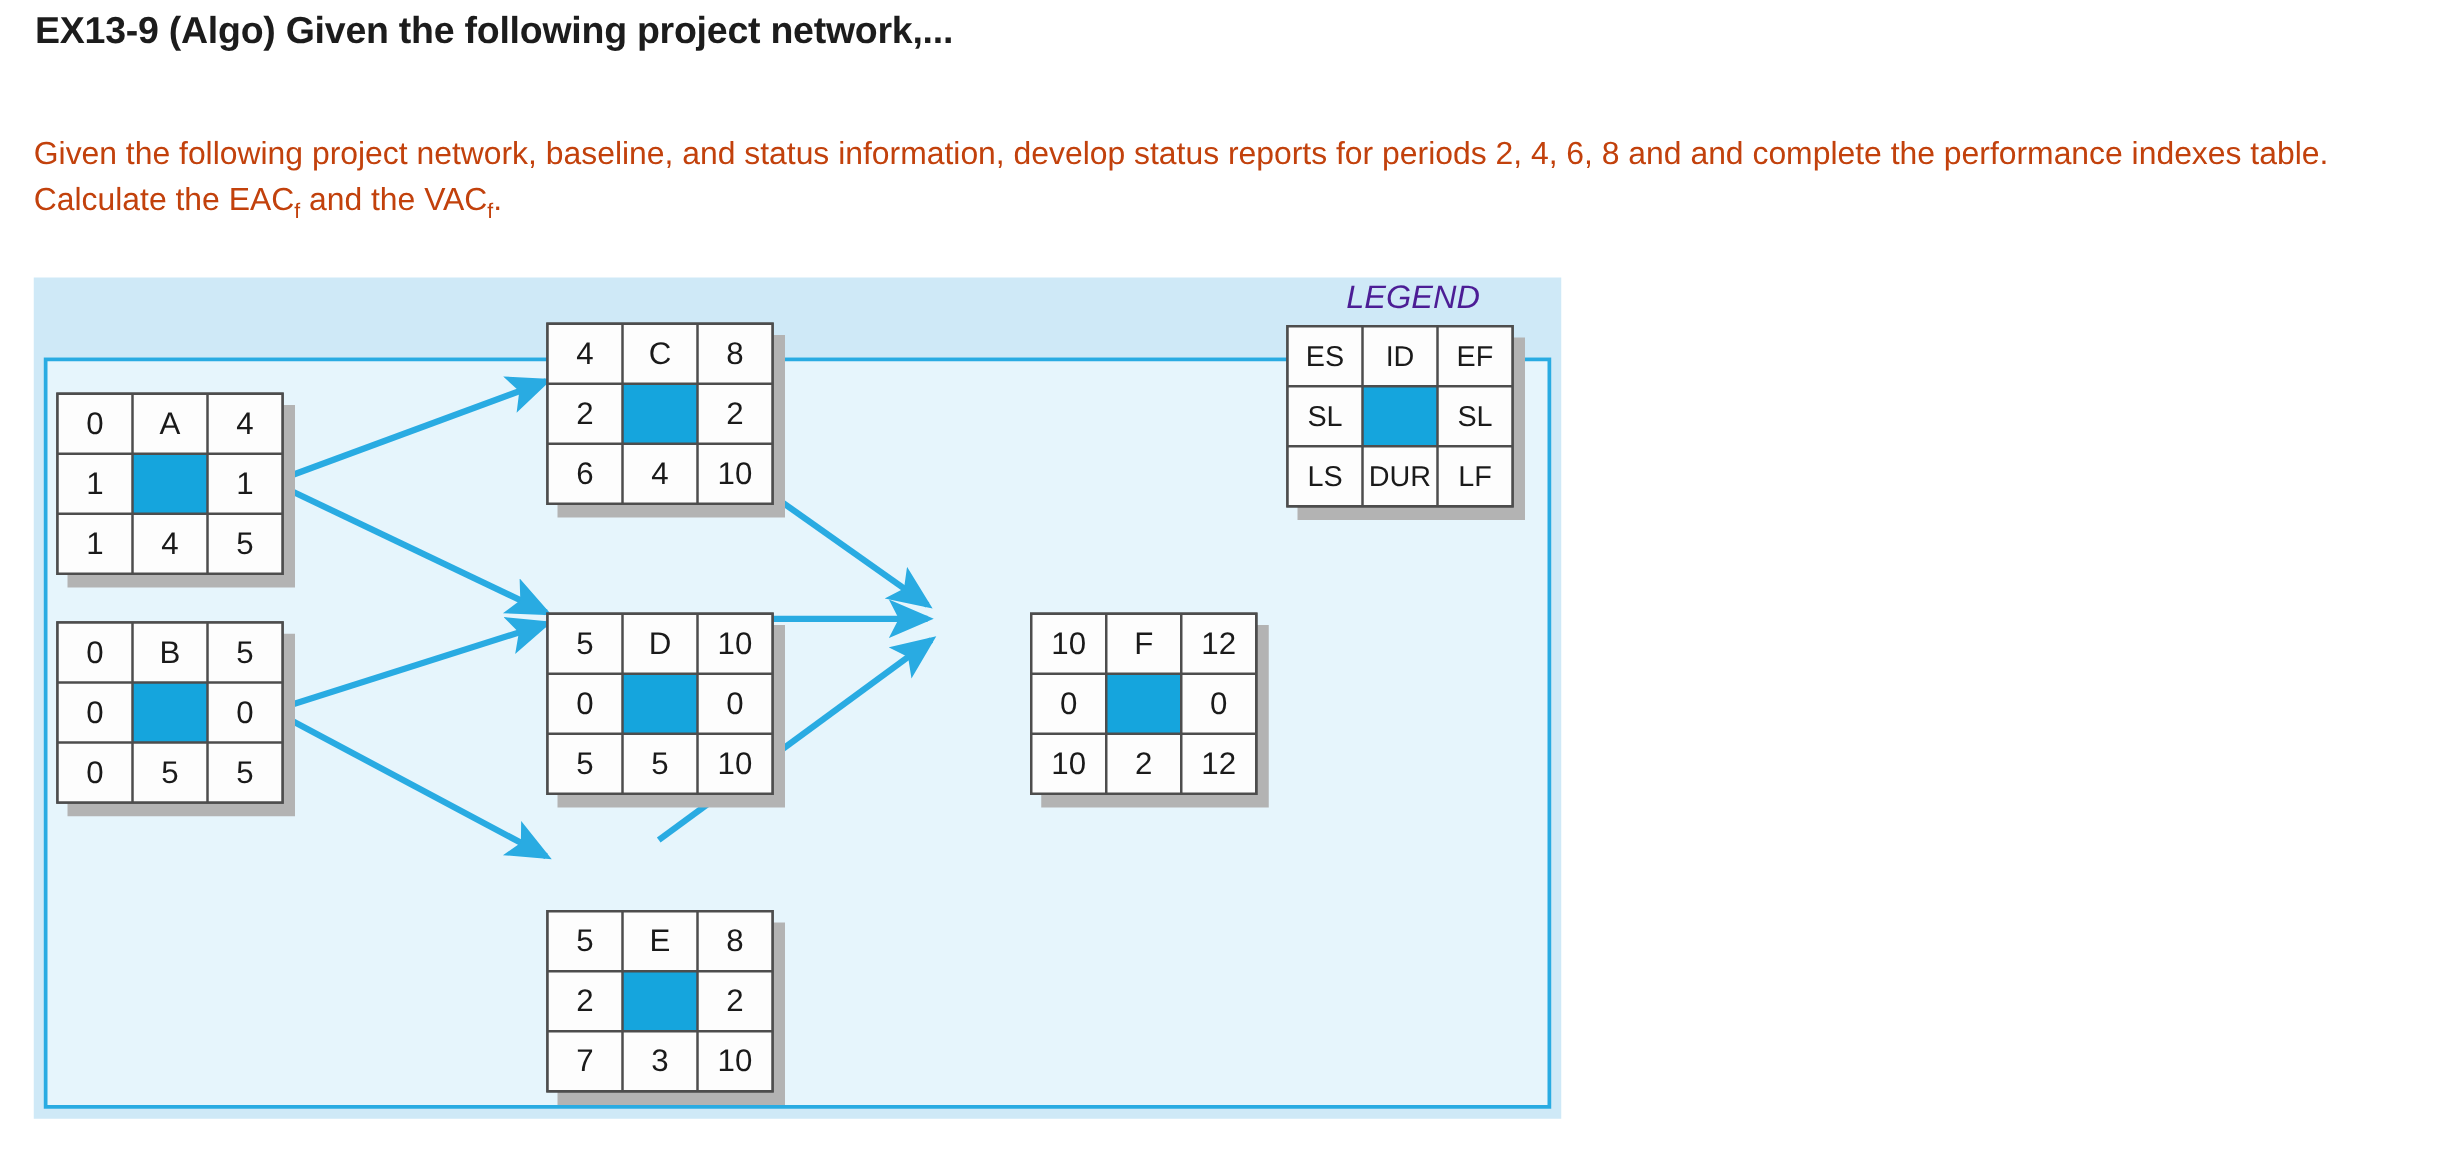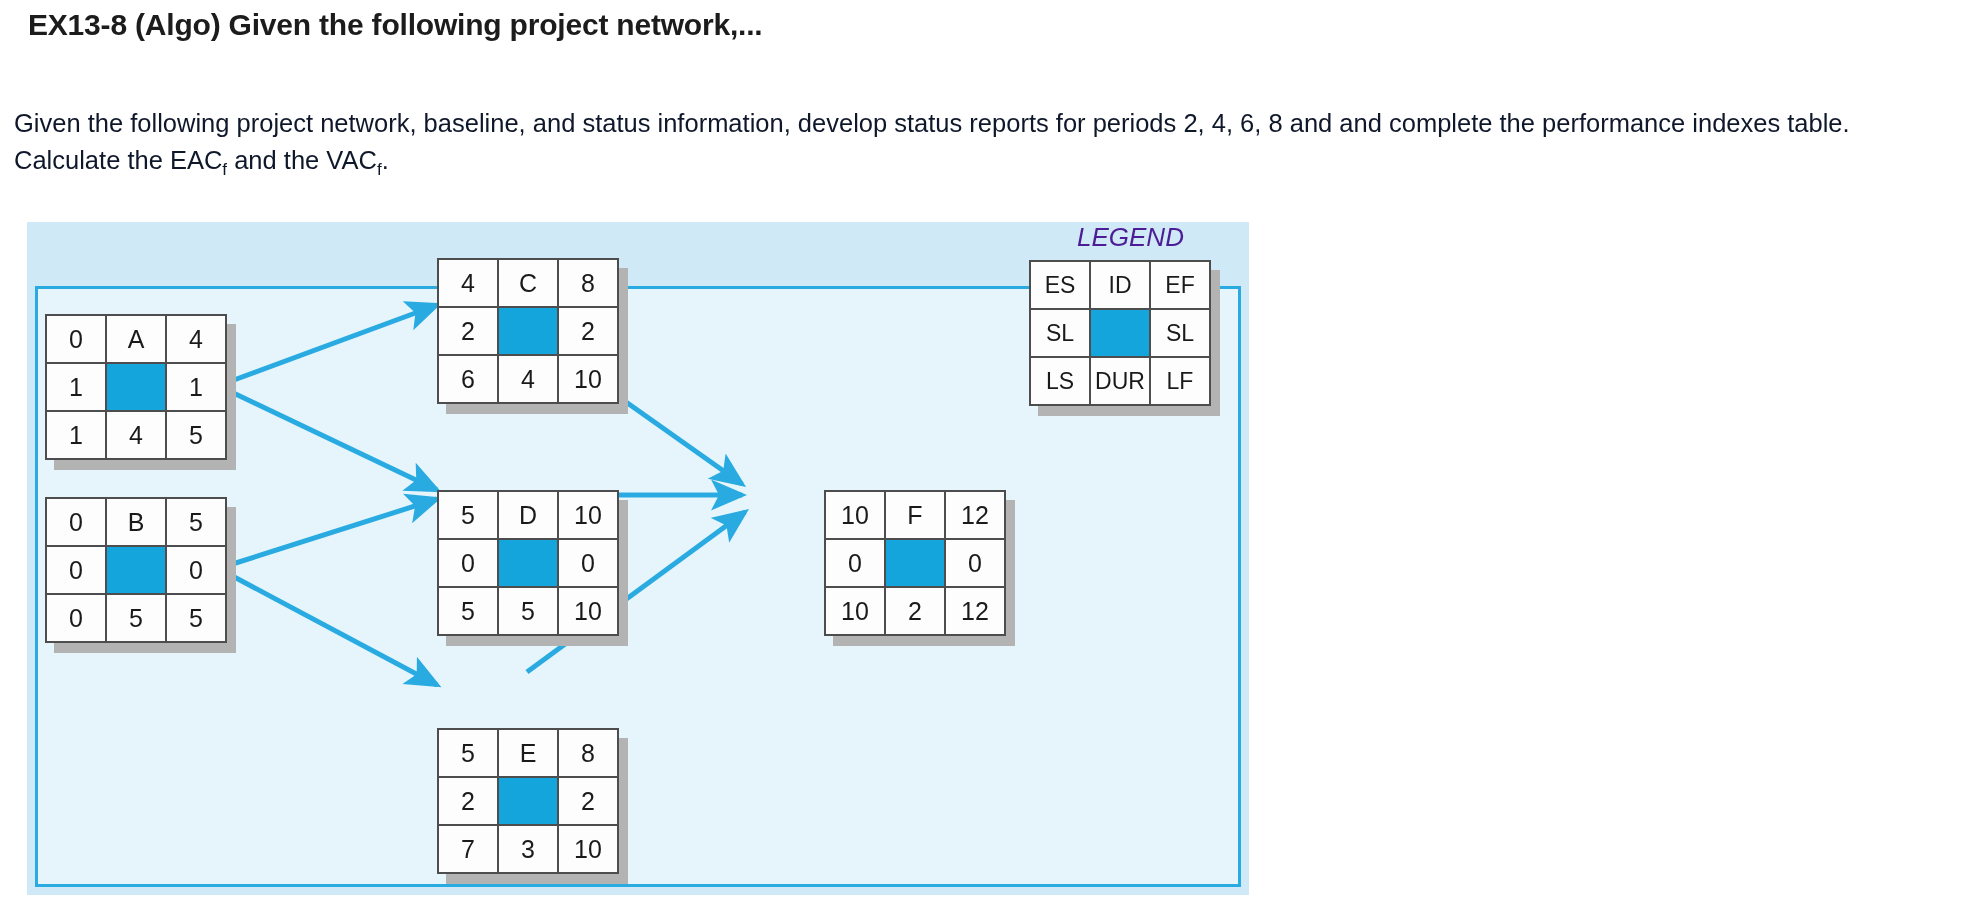--- a/index.html
+++ b/index.html
@@ -23,26 +23,26 @@
     top: 8px;
     font-size: 30px;
     font-weight: bold;
     letter-spacing: -0.2px;
     color: #1c1c1c;
     white-space: nowrap;
   }
 
   #question-body {
     position: absolute;
-    left: 14px;
+    left: 27px;
     top: 105px;
     width: 1880px;
     font-size: 25.5px;
     line-height: 37px;
-    color: #0f172a;
+    color: #c2410c;
   }
   #question-body .sub {
     font-size: 17px;
     vertical-align: sub;
     line-height: 0;
   }
 
   
   #diagram-panel {
     position: absolute;
@@ -137,21 +137,21 @@
   }
   #legend-node {
     position: absolute;
     left: 24px;
     top: 38px;
   }
 </style>
 </head>
 <body>
 
-<div id="question-title">EX13-8 (Algo) Given the following project network,...</div>
+<div id="question-title">EX13-9 (Algo) Given the following project network,...</div>
 
 <div id="question-body">
   <span>Given the following project network, baseline, and status information, develop status reports for periods 2, 4, 6, 8 and and complete the performance indexes table. Calculate the EAC</span><span class="sub">f</span><span> and the VAC</span><span class="sub">f</span><span>.</span>
 </div>
 
 <div id="diagram-panel">
 
   <div id="diagram-inner"></div>
 
   <svg id="arrow-layer" viewBox="0 0 1222 673" xmlns="http://www.w3.org/2000/svg">

